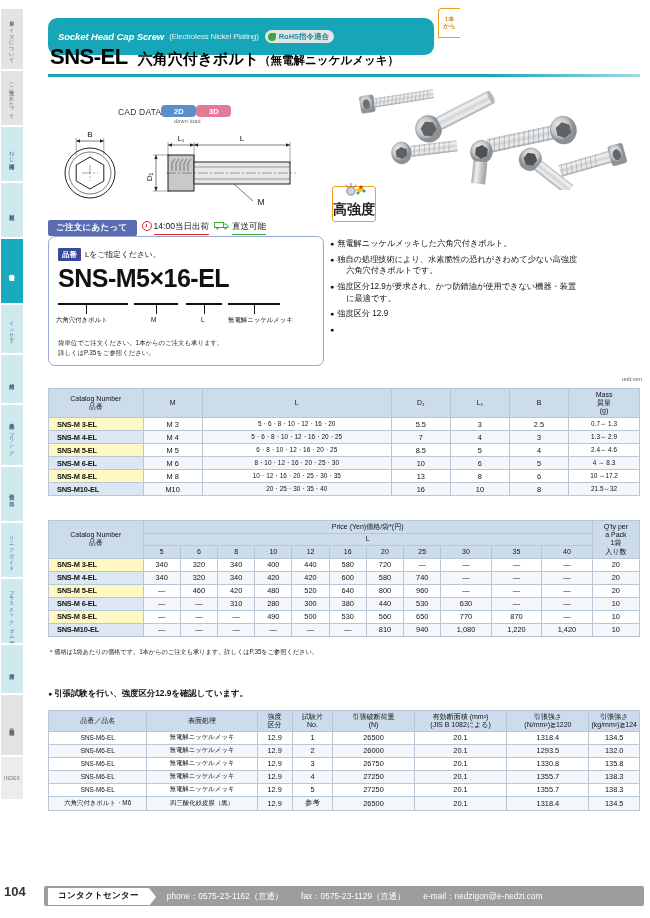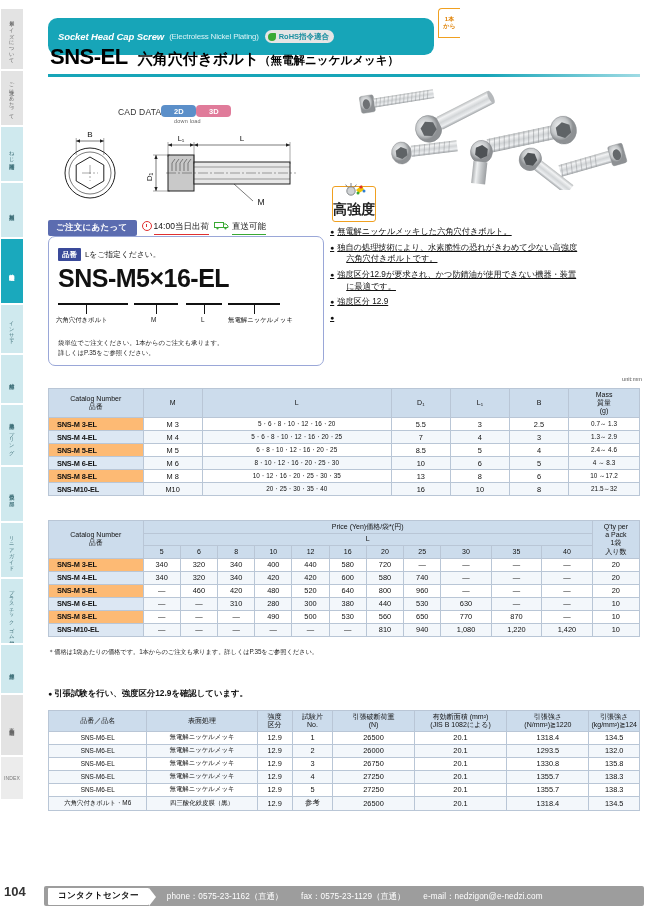--- a/index.html
+++ b/index.html
@@ -104,21 +104,21 @@
   .hsbadge{
     position:absolute;left:292px;top:186px;width:44px;height:36px;
     border:1.4px solid #f0a020;border-radius:3px;background:#fff;
     box-sizing:border-box;
     display:flex;flex-direction:column;align-items:center;justify-content:flex-end;
     padding-bottom:2px;
   }
   .hsbadge .lbl{font-size:14px;font-weight:bold;color:#222;}
 
   
-  .features{position:absolute;left:290px;top:226px;width:312px;text-decoration:underline;}
+  .features{position:absolute;left:290px;top:238px;width:312px;}
   .feat{display:flex;margin-bottom:4px;font-size:8.2px;line-height:1.42;color:#111;}
   .feat .dot{margin-right:3px;font-size:7px;line-height:1.6;}
   .feat .sub{display:block;margin-left:9px;}
 
   
   .ordhdr{position:absolute;left:8px;top:220px;display:flex;align-items:center;gap:5px;}
   .ordtab{
     background:#5b6cb0;color:#fff;font-size:8.5px;font-weight:bold;
     padding:2px 9px 2px 8px;border-radius:2px;letter-spacing:0.3px;
   }
@@ -166,21 +166,21 @@
     font-size:7.4px;color:#111;background:#fff;
   }
   table.spec th,table.spec td{
     border:0.7px solid #b9c6d6;
     text-align:center;vertical-align:middle;
     padding:1.5px 2px;
   }
   table.spec thead th{
     background:#ccdcec;font-weight:normal;line-height:1.2;font-size:7px;
   }
-  table.spec td.name{background:#fdba74;text-align:left;padding-left:8px;font-weight:bold;letter-spacing:-0.2px;}
+  table.spec td.name{background:#fef9c3;text-align:left;padding-left:8px;font-weight:bold;letter-spacing:-0.2px;}
   table.spec tbody tr:nth-child(even) td{background:#f3f7fb;}
   table.spec tbody tr:nth-child(even) td.name{background:#dce7f3;}
   table.spec td.sub{font-size:6.4px;}
 
   .t1{left:8px;top:388px;width:592px;}
   .t2{left:8px;top:520px;width:592px;}
   .t3{left:8px;top:710px;width:592px;}
 
   .notep{
     position:absolute;left:8px;top:648px;font-size:6.3px;color:#222;letter-spacing:-0.1px;

